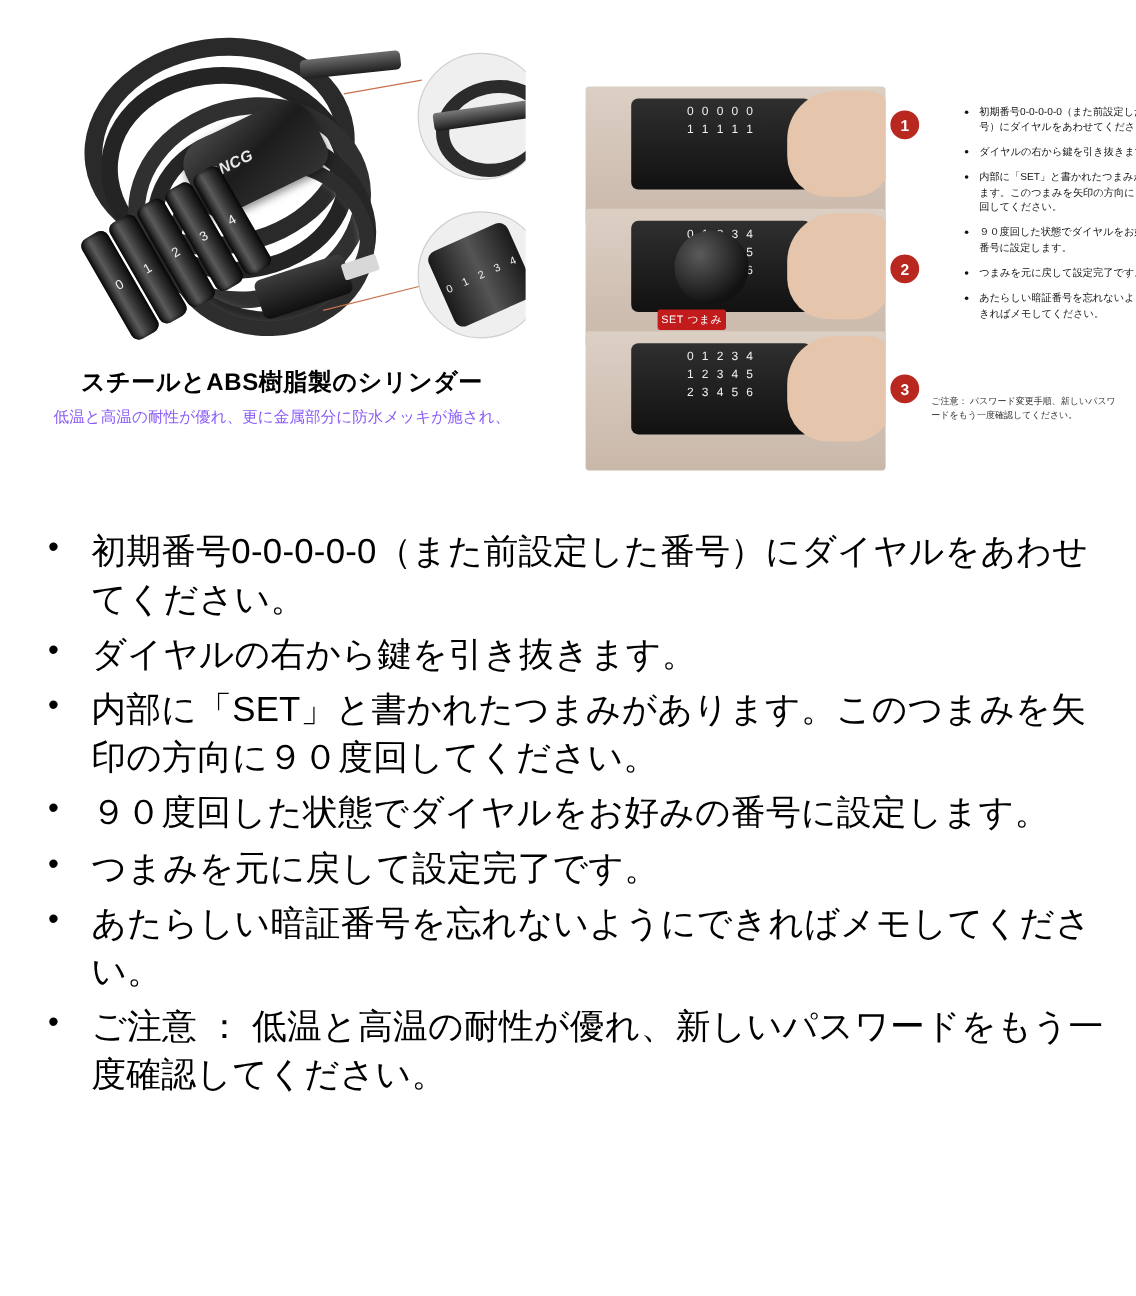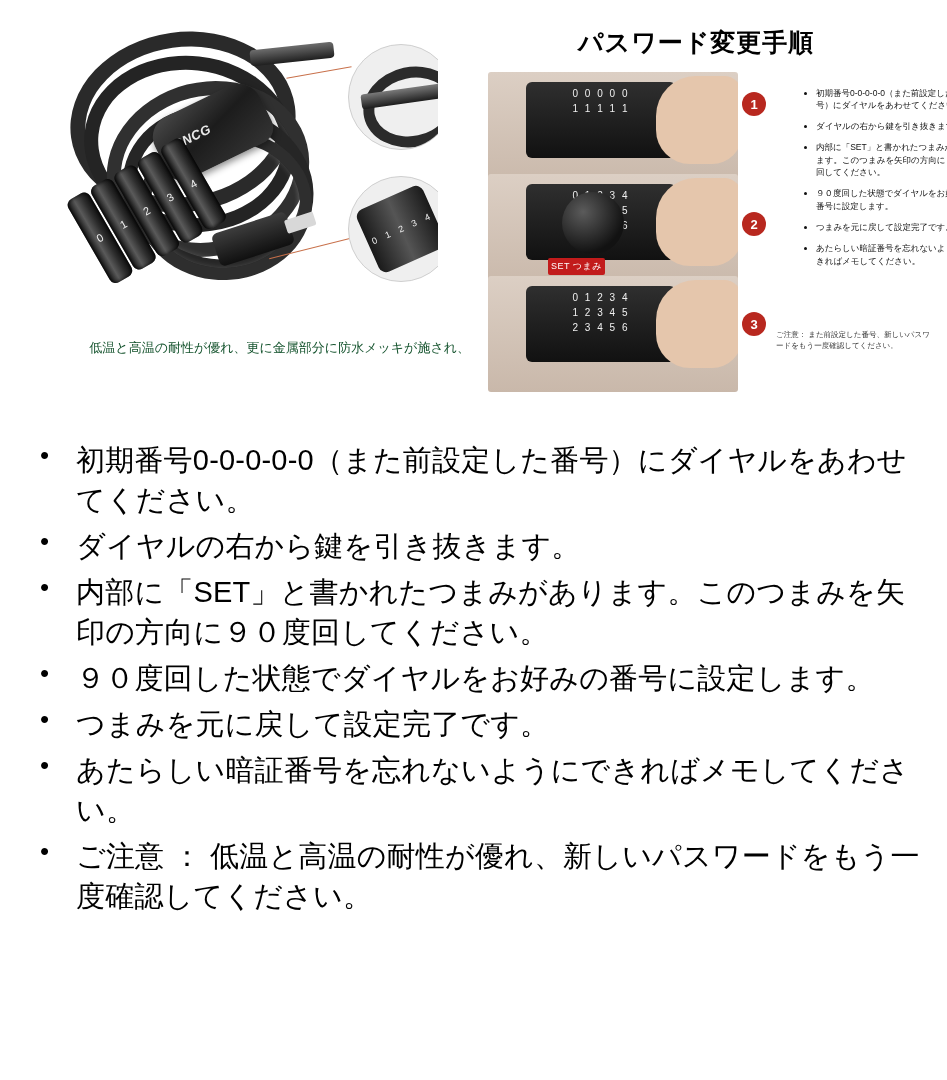--- a/index.html
+++ b/index.html
@@ -195,24 +195,24 @@
     text-align: center;
     font-size: 20px;
     font-weight: bold;
     letter-spacing: .5px;
   }
   .caption-sub {
     position: absolute;
     left: 0;
     top: 338px;
     width: 470px;
-    text-align: right;
+    text-align: center;
     font-size: 13px;
     line-height: 1.55;
-    color: #14532d;
+    color: #8b5cf6;
   }
 
   
   .right-title {
     position: absolute;
     left: 108px;
     top: 26px;
     font-size: 25px;
     font-weight: bold;
     letter-spacing: 1px;
@@ -394,27 +394,27 @@
         <div class="bubble-inner-dials">
           <span>0</span>
           <span>1</span>
           <span>2</span>
           <span>3</span>
           <span>4</span>
         </div>
       </div>
     </div>
 
+    <div class="caption-main">スチールとABS樹脂製のシリンダー</div>
     <div class="caption-sub">
       <div>低温と高温の耐性が優れ、更に金属部分に防水メッキが施され、</div>
     </div>
   </div>
 
   <div class="hero-right">
-    <div class="right-title">パスワード変更手順</div>
 
     <div class="steps-photos">
 
       <div class="photo-cell p1">
         <div class="pc-dials">
           <div class="pc-col">
             <span>0 0 0 0 0</span>
             <span>1 1 1 1 1</span>
           </div>
         </div>
@@ -453,21 +453,21 @@
 
     <ul class="mini-list">
       <li>初期番号0-0-0-0-0（また前設定した番号）にダイヤルをあわせてください。</li>
       <li>ダイヤルの右から鍵を引き抜きます。</li>
       <li>内部に「SET」と書かれたつまみがあります。このつまみを矢印の方向に９０度回してください。</li>
       <li>９０度回した状態でダイヤルをお好みの番号に設定します。</li>
       <li>つまみを元に戻して設定完了です。</li>
       <li>あたらしい暗証番号を忘れないようにできればメモしてください。</li>
     </ul>
 
-    <div class="mini-note">ご注意： また前設定した番号、新しいパスワードをもう一度確認してください。</div>
+    <div class="mini-note">ご注意： パスワード変更手順、新しいパスワードをもう一度確認してください。</div>
   </div>
 </div>
 
 <ul class="instructions">
   <li>初期番号0-0-0-0-0（また前設定した番号）にダイヤルをあわせてください。</li>
   <li>ダイヤルの右から鍵を引き抜きます。</li>
   <li>内部に「SET」と書かれたつまみがあります。このつまみを矢印の方向に９０度回してください。</li>
   <li>９０度回した状態でダイヤルをお好みの番号に設定します。</li>
   <li>つまみを元に戻して設定完了です。</li>
   <li>あたらしい暗証番号を忘れないようにできればメモしてください。</li>

